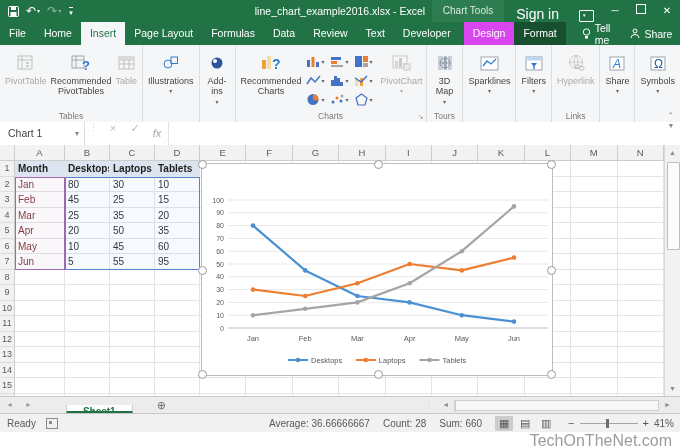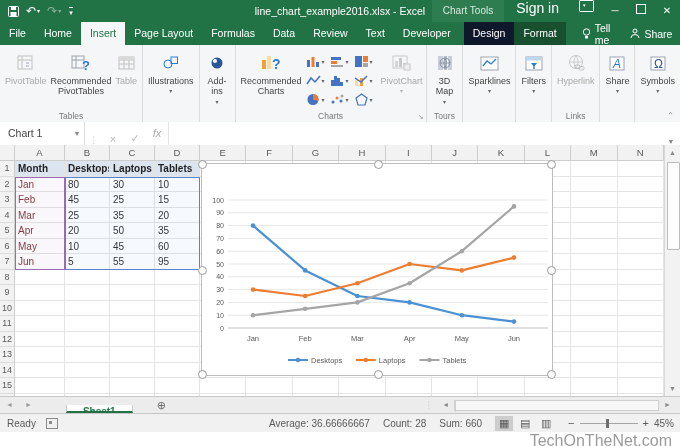--- a/index.html
+++ b/index.html
@@ -6,33 +6,33 @@
   body{font-family:"Liberation Sans",sans-serif;-webkit-font-smoothing:antialiased;}
   .page{position:relative;width:680px;height:446px;background:#fff;overflow:hidden;font-size:11px;color:#333;}
 
   
   .titlebar{position:absolute;left:0;top:0;width:680px;height:22px;background:#217346;display:flex;align-items:center;color:#fff;}
   .qat{display:flex;align-items:center;gap:7px;padding-left:8px;}
   .qbtn{display:flex;align-items:center;color:#fff;font-size:12px;line-height:1;cursor:default;}
   .qbtn .dd6{font-size:6px;margin-left:1px;}
   .qbtn.dim{opacity:.45;}
   .tb-title{position:absolute;left:0;right:0;text-align:center;font-size:10.5px;color:#fff;pointer-events:none;}
-  .tb-right{position:absolute;right:0;top:0;height:22px;display:flex;align-items:flex-start;gap:0;}
+  .tb-right{position:absolute;right:0;top:0;height:22px;display:flex;align-items:flex-end;gap:0;}
   .charttools{height:22px;line-height:22px;padding:0 11px;background:#2E7D51;color:#D8EADF;font-size:10px;}
   .signin{padding:0 12px;font-size:14px;}
   .winbtn{width:26px;text-align:center;font-size:10px;line-height:22px;}
   .ribopt{width:13px;height:10px;border:1px solid #fff;border-radius:1px;margin:0 8px;position:relative;}
   .ribopt:after{content:"▾";position:absolute;font-size:5px;left:3px;top:1px;color:#fff;}
   .restorebox{width:8px;height:8px;border:1px solid #fff;display:inline-block;}
 
   
   .tabsrow{position:absolute;left:0;top:22px;width:680px;height:23px;background:#217346;display:flex;align-items:stretch;font-size:10.5px;color:#fff;}
   .tab{padding:0 9px;line-height:23px;white-space:nowrap;}
   .tab.active{background:#F5F6F7;color:#217346;}
-  #tabs-ctx{display:flex;background:#0f172a;margin-left:4px;}
+  #tabs-ctx{display:flex;background:#d946ef;margin-left:4px;}
   #tabs-ctx .tab:last-child{background:#174F2F;}
   .tellme{display:flex;align-items:center;gap:4px;padding:0 10px;margin-left:6px;}
   .share{display:flex;align-items:center;gap:4px;padding:0 10px;margin-left:auto;margin-right:2px;}
 
   
   .ribbon{position:absolute;left:0;top:45px;width:680px;height:77px;background:#F5F6F7;border-bottom:1px solid #D2D2D2;display:flex;}
   .rgrp{position:relative;border-right:1px solid #DCDDDE;padding:3px 3px 12px 3px;display:flex;align-items:flex-start;}
   .glabel{position:absolute;bottom:1px;left:0;right:0;text-align:center;font-size:8.5px;color:#7A7A7A;}
   .bigbtn{display:flex;flex-direction:column;align-items:center;padding:2px 2px;text-align:center;}
   .bigbtn .ric{height:26px;display:flex;align-items:center;justify-content:center;}
@@ -40,21 +40,21 @@
   .dis .blab{color:#A9A9A9;}
   .dd{font-size:6px;color:#666;margin-top:1px;}
   .dis .dd{color:#B5B5B5;}
   .cgrid{display:grid;grid-template-columns:repeat(3,23px);grid-auto-rows:18px;gap:1px;margin:4px 2px 0 2px;}
   .cit{display:flex;align-items:center;gap:1px;}
   .cit .dd{margin-top:0;}
   .launcher{position:absolute;right:2px;bottom:1px;font-size:7px;color:#8A8A8A;}
   .ribcollapse{position:absolute;right:6px;bottom:2px;font-size:8px;color:#8A8A8A;}
 
   
-  .fbar{position:absolute;left:0;top:122px;width:680px;height:23px;background:#fff;border-bottom:3px solid #ec4899;display:flex;align-items:flex-end;font-size:10.5px;}
+  .fbar{position:absolute;left:0;top:122px;width:680px;height:23px;background:#fff;border-bottom:3px solid #ec4899;display:flex;align-items:flex-start;font-size:10.5px;}
   .namebox{width:62px;height:23px;line-height:23px;padding-left:8px;color:#444;}
   .nb-dd{width:14px;text-align:center;color:#8A8A8A;font-size:7px;border-right:1px solid #DCDCDC;height:23px;line-height:23px;}
   .fsep{color:#C9C9C9;font-size:9px;padding:0 4px;}
   .fbtn{width:22px;text-align:center;color:#B8B8B8;font-size:11px;}
   .fxbtn{font-style:italic;color:#A6A6A6;border-right:1px solid #E4E4E4;height:23px;line-height:23px;}
   .finput{flex:1;height:23px;}
   .fchev{width:18px;text-align:center;color:#8A8A8A;font-size:7px;}
 
   
   .grid{position:absolute;left:0;top:145px;width:664px;height:251px;background:#fff;overflow:hidden;}
@@ -840,21 +840,21 @@
         <span class="vicon sel">▦</span>
         <span class="vicon">▤</span>
         <span class="vicon">▥</span>
       </span>
       <span class="zoomctl">
         <span class="zsign">−</span>
         <span class="zline">
             <span class="zthumb"></span>
           </span>
         <span class="zsign">+</span>
-        <span>45%</span>
+        <span>41%</span>
       </span>
     </div>
   </div>
 
   <div class="stripe">
     <span class="wm">TechOnTheNet.com</span>
   </div>
 </div>
 
 </body></html>

